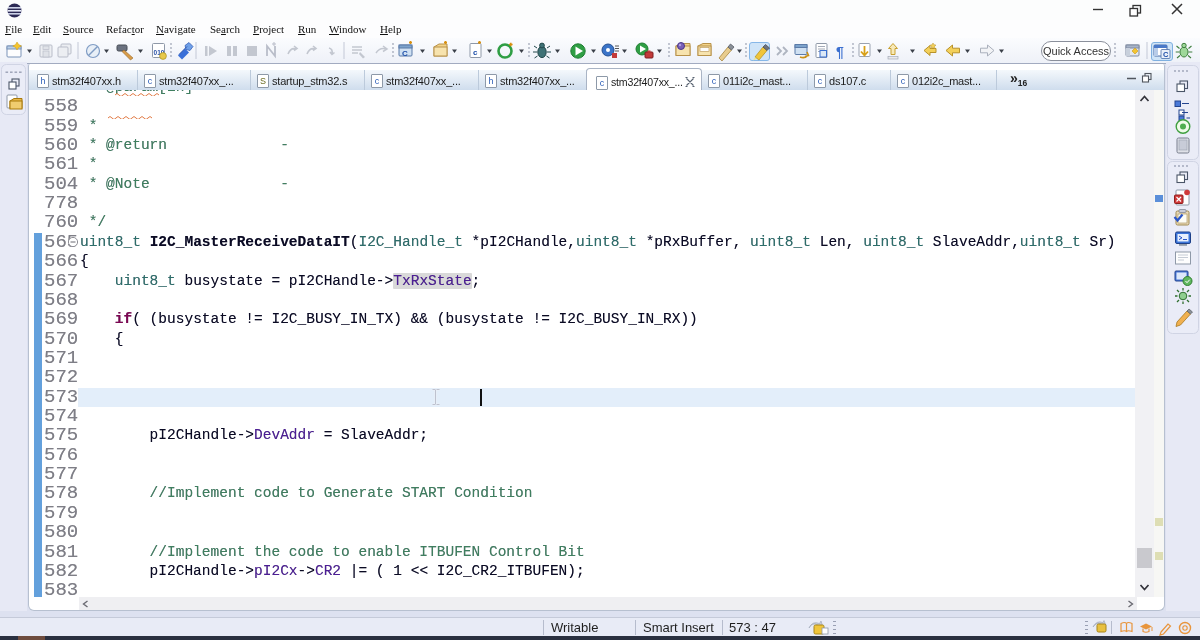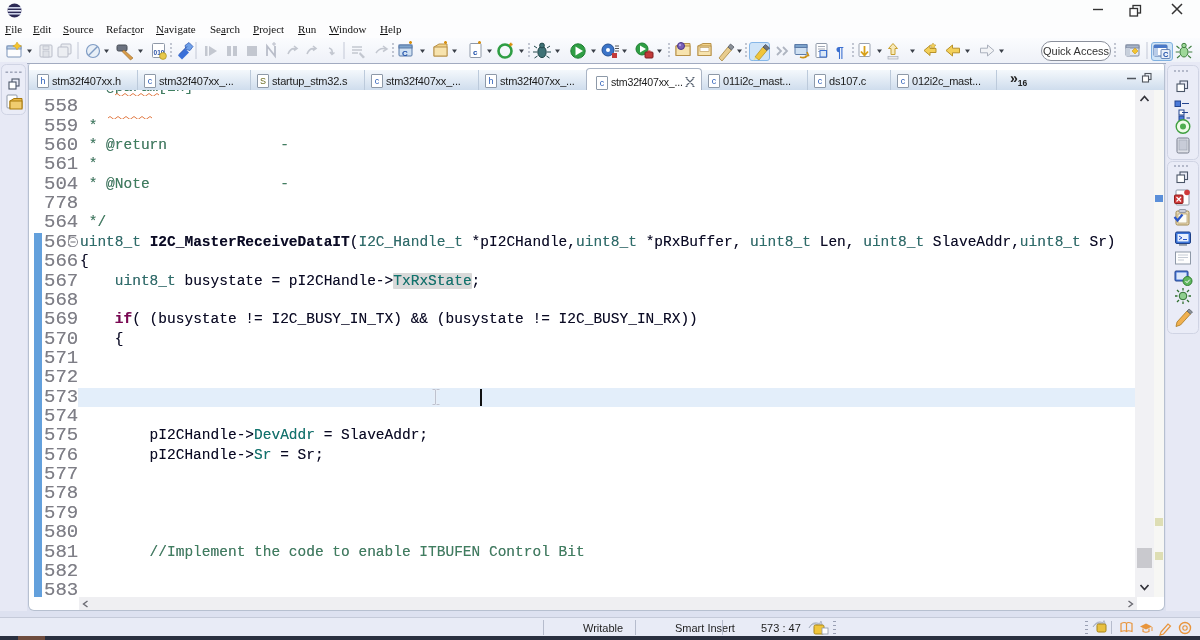--- a/index.html
+++ b/index.html
@@ -24,36 +24,36 @@
 .tab{position:absolute;top:6px;height:21px;box-sizing:border-box;border-right:1px solid #bccadb;}
 .tlabel{position:absolute;left:21px;top:0;height:21px;line-height:22px;font-size:11px;letter-spacing:-0.2px;color:#1c1c1c;white-space:nowrap;}
 #activetab{position:absolute;left:557px;top:4px;width:116px;height:24px;background:#fff;border:1px solid #a9b4c5;border-bottom:none;border-radius:4px 4px 0 0;box-sizing:border-box;}
 .ficon{position:absolute;top:4px;left:6px;width:10px;height:12px;background:#fff;border:1px solid #8d99a8;font-size:9px;line-height:12px;text-align:center;color:#2255bb;border-radius:1px;}
 
 #codewrap{position:absolute;left:0;top:26px;width:1108px;height:507px;overflow:hidden;background:#fff;}
 .ln{position:absolute;left:51px;text-shadow:0 0 0.6px rgba(20,20,50,0.45);font-family:"Liberation Mono",monospace;font-size:14.5px;line-height:19.355px;height:19.355px;white-space:pre;color:#0a0a23;}
 .gn{position:absolute;left:15px;text-shadow:0 0 0.6px rgba(100,100,110,0.5);font-family:"Liberation Mono",monospace;font-size:19px;line-height:19.355px;height:19.355px;color:#7e7e86;}
 .c{color:#3f7f5f;}
 .k{color:#7d0552;font-weight:bold;}
-.f{color:#0f766e;}
+.f{color:#4c1d95;}
 .t{color:#2d6e6a;}
 .b{font-weight:bold;}
 .occg{background:#d9d9d9;border-radius:1px;}
 .occy{background:#eed8a6;border-radius:1px;}
 .sel{background:#3b6ec9;color:#fff;}
 #curline{position:absolute;left:49px;top:297.68px;width:1059px;height:19.4px;background:#e3eefa;}
 #bluebar{position:absolute;left:5px;top:142.84px;width:8px;height:364px;background:#63a0dc;}
 
 #vscroll{position:absolute;right:10px;top:26px;width:19px;height:507px;background:#f1f1f4;}
 #vthumb{position:absolute;left:2px;top:458px;width:15px;height:20px;background:#c9c9ce;}
 #overview{position:absolute;right:0;top:26px;width:10px;height:507px;background:#f7f7f4;}
 #hscroll{position:absolute;left:50px;top:533px;width:1058px;height:13px;background:#efeff2;}
 
 #statusbar{position:absolute;left:0;top:617px;width:1200px;height:19px;background:#e8ebf6;border-top:1px solid #c5cad9;}
-.sbtext{position:absolute;top:0;height:19px;line-height:20px;font-size:11px;color:#1f1f1f;margin-left:32px;}
+.sbtext{position:absolute;top:0;height:19px;line-height:20px;font-size:13px;color:#1f1f1f;}
 .sbsep{position:absolute;top:2px;width:1px;height:15px;background:#b6bccd;}
 #bottomstrip{position:absolute;left:0;top:636px;width:1200px;height:4px;background:#2a3040;}
 #bottombrown{position:absolute;left:18px;top:636px;width:27px;height:4px;background:#6e4c3e;}
 </style></head>
 <body>
 <div id="win">
 <div id="titlebar">
  <svg class="abs" style="left:7px;top:3px" width="15" height="15" viewBox="0 0 15 15">
         <circle cx="7.5" cy="7.5" r="7" fill="#2c2a55"></circle>
         <rect x="1" y="4" width="13" height="1.6" fill="#cdd3e8"></rect>
@@ -337,21 +337,21 @@
  </svg>
  <div id="codewrap">
   <div id="curline"></div>
   <div id="bluebar"></div>
   <div class="gn" style="top:7.355px">558</div>
   <div class="gn" style="top:26.71px">559</div>
   <div class="gn" style="top:46.065px">560</div>
   <div class="gn" style="top:65.42px">561</div>
   <div class="gn" style="top:84.775px">504</div>
   <div class="gn" style="top:104.13px">778</div>
-  <div class="gn" style="top:123.485px">564</div>
+  <div class="gn" style="top:123.485px">760</div>
   <div class="gn" style="top:142.84px">565</div>
   <div class="gn" style="top:162.195px">566</div>
   <div class="gn" style="top:181.55px">567</div>
   <div class="gn" style="top:200.905px">568</div>
   <div class="gn" style="top:220.26px">569</div>
   <div class="gn" style="top:239.615px">570</div>
   <div class="gn" style="top:258.97px">571</div>
   <div class="gn" style="top:278.325px">572</div>
   <div class="gn" style="top:297.68px">573</div>
   <div class="gn" style="top:317.035px">574</div>
@@ -373,22 +373,23 @@
   <div class="ln c" style="top:46.065px"> * @return             -</div>
   <div class="ln c" style="top:65.42px"> *</div>
   <div class="ln c" style="top:84.775px"> * @Note               -</div>
   <div class="ln c" style="top:123.485px"> */</div>
   <div class="ln" style="top:142.84px"><span class="t">uint8_t</span> <span class="b">I2C_MasterReceiveDataIT</span>(<span class="t">I2C_Handle_t</span> *pI2CHandle,<span class="t">uint8_t</span> *pRxBuffer, <span class="t">uint8_t</span> Len, <span class="t">uint8_t</span> SlaveAddr,<span class="t">uint8_t</span> Sr)</div>
   <div class="ln" style="top:162.195px">{</div>
   <div class="ln" style="top:181.55px">    <span class="t">uint8_t</span> busystate = pI2CHandle-&gt;<span class="f occg">TxRxState</span>;</div>
   <div class="ln" style="top:220.26px">    <span class="k">if</span>( (busystate != I2C_BUSY_IN_TX) &amp;&amp; (busystate != I2C_BUSY_IN_RX))</div>
   <div class="ln" style="top:239.615px">    {</div>
   <div class="ln" style="top:336.39px">        pI2CHandle-&gt;<span class="f">DevAddr</span> = SlaveAddr;</div>
-  <div class="ln" style="top:355.745px">        pI2CHandle-&gt;<span class="f">Sr</span> = Sr;</div>
+  <div class="ln c" style="top:394.455px">        //Implement code to Generate START Condition</div>
   <div class="ln c" style="top:452.52px">        //Implement the code to enable ITBUFEN Control Bit</div>
+  <div class="ln" style="top:471.875px">        pI2CHandle-&gt;<span class="f">pI2Cx</span>-&gt;<span class="f">CR2</span> |= ( 1 &lt;&lt; I2C_CR2_ITBUFEN);</div>
   <div class="abs" style="left:451px;top:298.7px;width:1.6px;height:17.5px;background:#111"></div>
         <svg class="abs" style="left:402px;top:298px" width="10" height="18" viewBox="0 0 10 18">
           <path d="M1.5 1.5 h3 M5.5 1.5 h3 M4.5 2 v14 M1.5 16.5 h3 M5.5 16.5 h3" stroke="#f2f2f6" stroke-width="1.6" fill="none"></path>
           <path d="M1.5 1.5 h3 M5.5 1.5 h3 M4.5 2 v14 M1.5 16.5 h3 M5.5 16.5 h3" stroke="#8a93a8" stroke-width="0.5" fill="none"></path>
         </svg>
   <svg class="abs" style="left:86px;top:2px" width="45" height="4" viewBox="0 0 45 4">
           <path d="M0 3 Q2 0 4 3 T8 3 T12 3 T16 3 T20 3 T24 3 T28 3 T32 3 T36 3 T40 3 T44 3" fill="none" stroke="#e07a45" stroke-width="1"></path>
         </svg>
   <svg class="abs" style="left:79px;top:25.0px" width="57" height="4" viewBox="0 0 57 4">
           <path d="M0 3 Q2 0 4 3 T8 3 T12 3 T16 3 T20 3 T24 3 T28 3 T32 3 T36 3 T40 3 T44 3" fill="none" stroke="#e07a45" stroke-width="1"></path>

